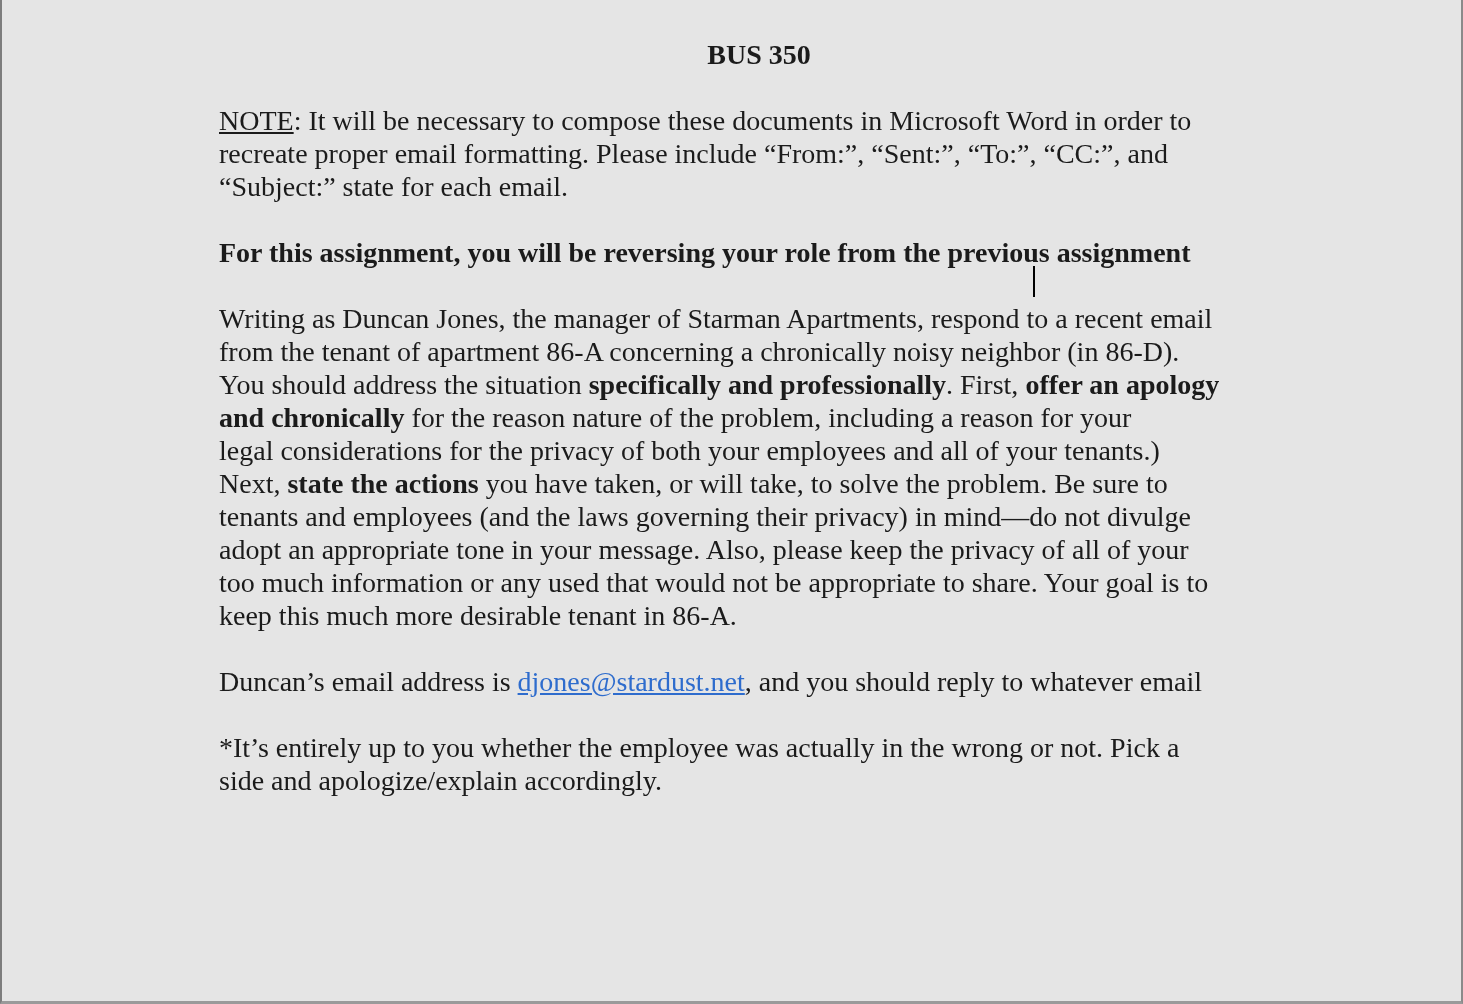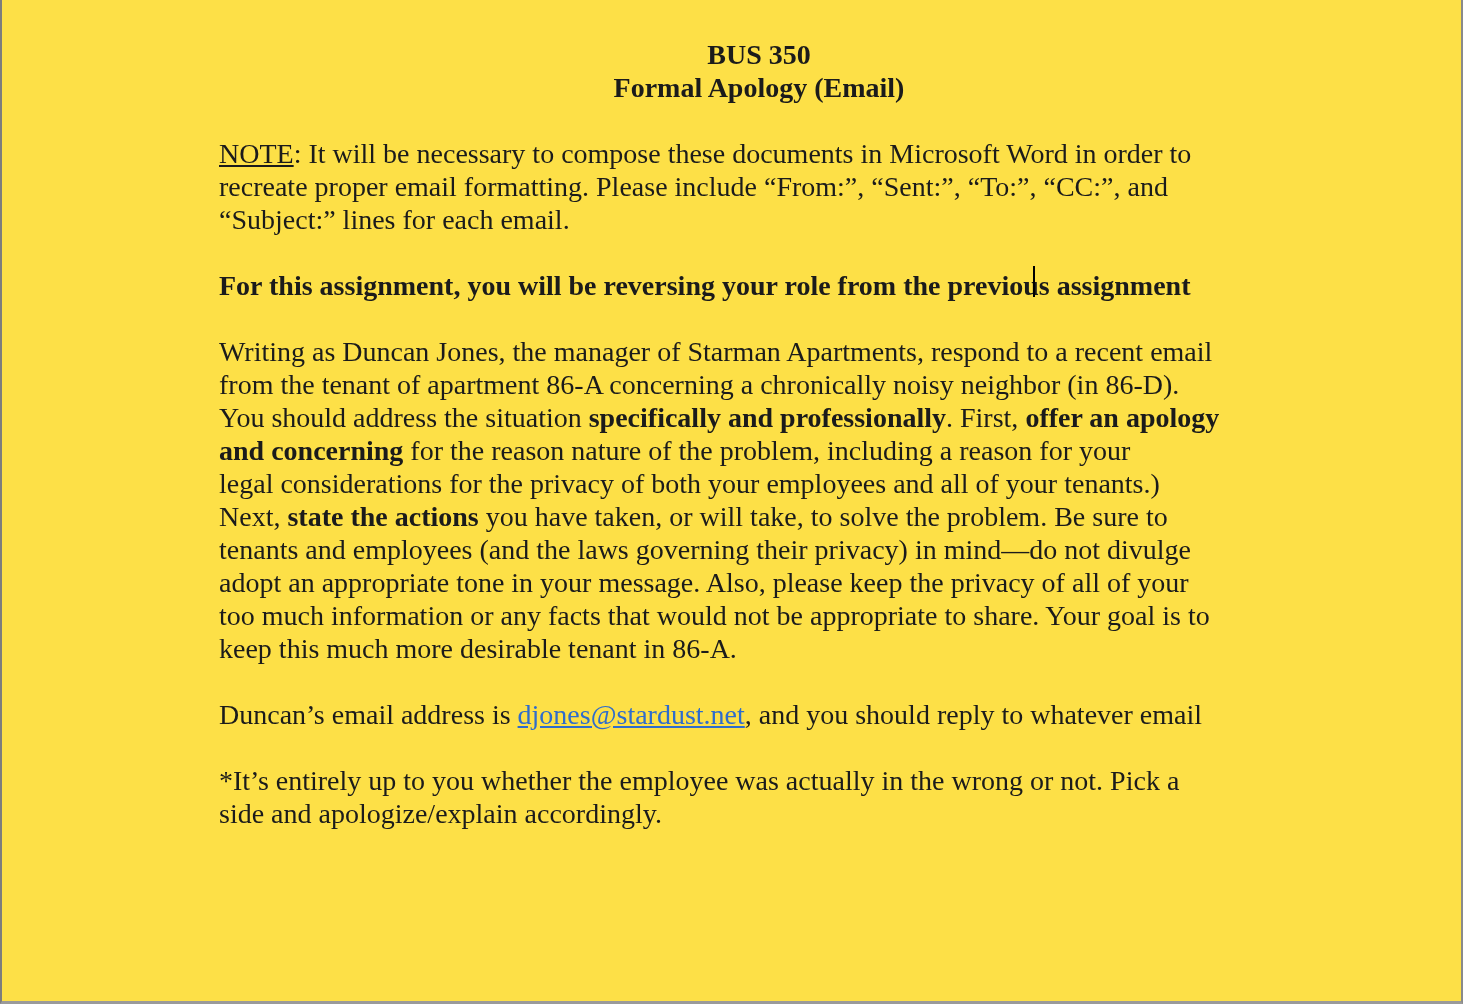--- a/index.html
+++ b/index.html
@@ -5,21 +5,21 @@
   html, body {
     margin: 0;
     padding: 0;
     background: #ffffff;
   }
   .page {
     position: relative;
     width: 1463px;
     height: 1004px;
     box-sizing: border-box;
-    background: #fde047;
+    background: #e5e5e5;
     border-left: 2px solid #7d7d7d;
     border-right: 2px solid #8a8a8a;
     border-bottom: 3px solid #9a9a9a;
     overflow: hidden;
     font-family: "Liberation Serif", "DejaVu Serif", serif;
     color: #1b1b1b;
   }
   .content {
     position: absolute;
     left: 217px;
@@ -52,40 +52,39 @@
     background: #000000;
   }
 </style>
 </head>
 <body>
 
 <div class="page">
   <div class="content">
       <div class="block center">
         <div class="line"><span class="run-b">BUS 350</span></div>
-        <div class="line"><span class="run-b">Formal Apology (Email)</span></div>
       </div>
       <div class="block">
         <div class="line"><span class="run-u">NOTE</span><span class="">: It will be necessary to compose these documents in Microsoft Word in order to</span></div>
         <div class="line"><span class="">recreate proper email formatting. Please include “From:”, “Sent:”, “To:”, “CC:”, and</span></div>
-        <div class="line"><span class="">“Subject:” lines for each email.</span></div>
+        <div class="line"><span class="">“Subject:” state for each email.</span></div>
       </div>
       <div class="block">
         <div class="line"><span class="run-b">For this assignment, you will be reversing your role from the previous assignment</span></div>
       </div>
       <div class="block">
         <div class="line"><span class="">Writing as Duncan Jones, the manager of Starman Apartments, respond to a recent email</span></div>
         <div class="line"><span class="">from the tenant of apartment 86-A concerning a chronically noisy neighbor (in 86-D).</span></div>
         <div class="line"><span class="">You should address the situation </span><span class="run-b">specifically and professionally</span><span class="">. First, </span><span class="run-b">offer an apology</span></div>
-        <div class="line"><span class="run-b">and concerning</span><span class=""> for the reason nature of the problem, including a reason for your</span></div>
+        <div class="line"><span class="run-b">and chronically</span><span class=""> for the reason nature of the problem, including a reason for your</span></div>
         <div class="line"><span class="">legal considerations for the privacy of both your employees and all of your tenants.)</span></div>
         <div class="line"><span class="">Next, </span><span class="run-b">state the actions</span><span class=""> you have taken, or will take, to solve the problem. Be sure to</span></div>
         <div class="line"><span class="">tenants and employees (and the laws governing their privacy) in mind—do not divulge</span></div>
         <div class="line"><span class="">adopt an appropriate tone in your message. Also, please keep the privacy of all of your</span></div>
-        <div class="line"><span class="">too much information or any facts that would not be appropriate to share. Your goal is to</span></div>
+        <div class="line"><span class="">too much information or any used that would not be appropriate to share. Your goal is to</span></div>
         <div class="line"><span class="">keep this much more desirable tenant in 86-A.</span></div>
       </div>
       <div class="block">
         <div class="line"><span class="">Duncan’s email address is </span><span class="run-link" style="color: rgb(46, 108, 205);">djones@stardust.net</span><span class="">, and you should reply to whatever email</span></div>
       </div>
       <div class="block">
         <div class="line"><span class="">*It’s entirely up to you whether the employee was actually in the wrong or not. Pick a</span></div>
         <div class="line"><span class="">side and apologize/explain accordingly.</span></div>
       </div>
     </div>

